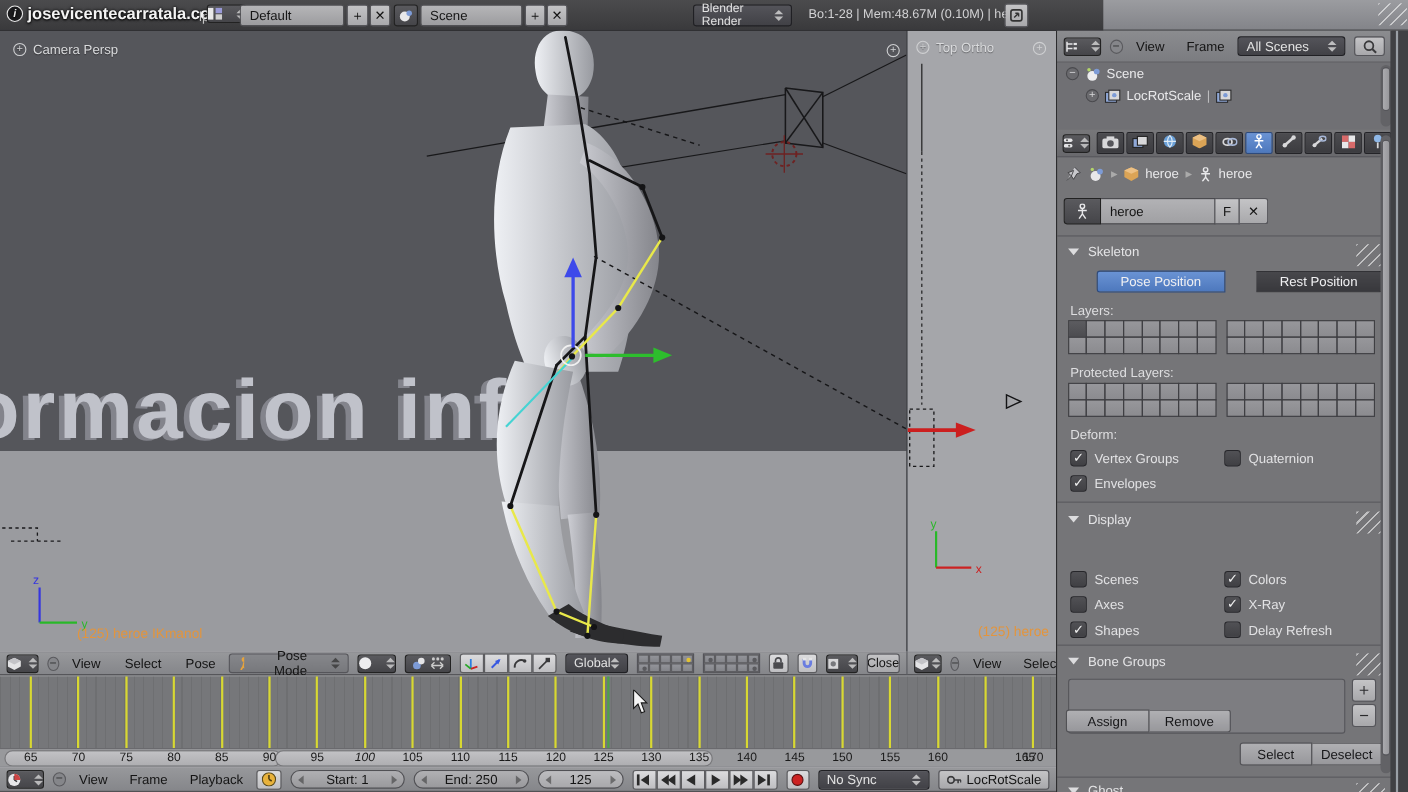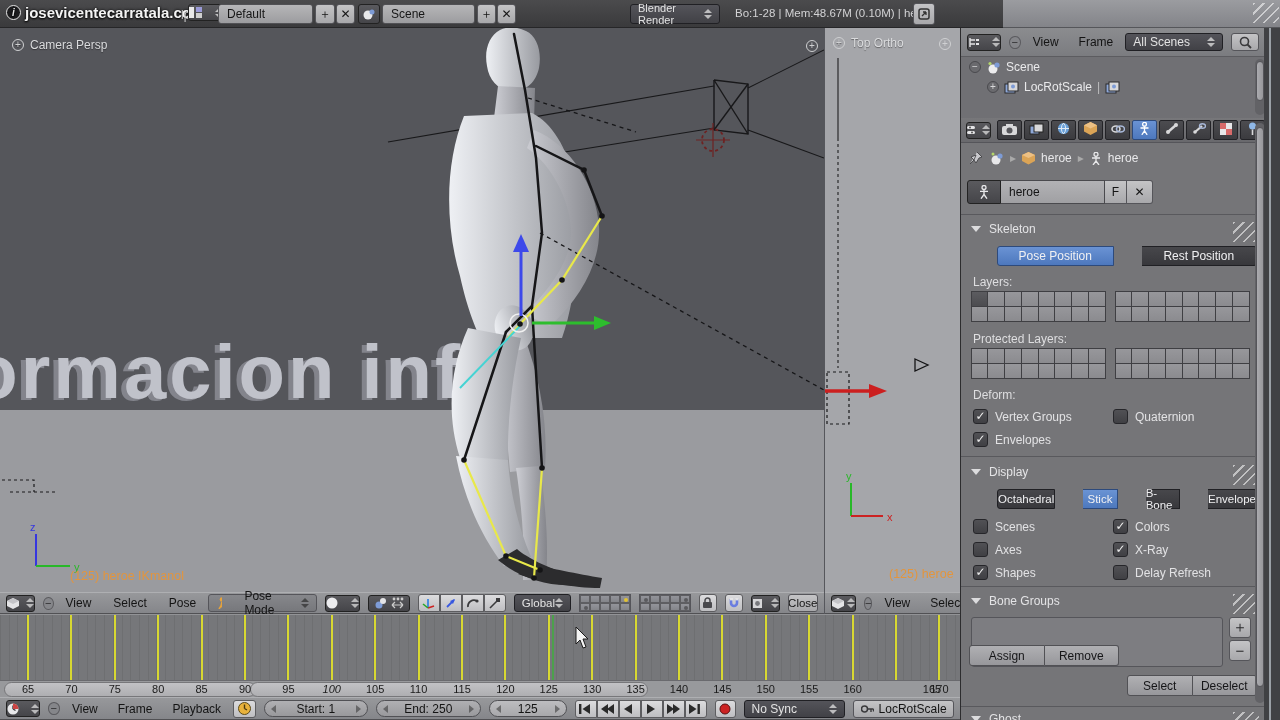--- a/index.html
+++ b/index.html
@@ -278,21 +278,21 @@
           <i class="up"></i>
           <i class="dn"></i>
         </span>
     </div>
     <span class="mcirc">−</span>
     <span style="display:flex;gap:14px;">
         <span class="menu-item">View</span>
         <span class="menu-item">Select</span>
         <span class="menu-item">Pose</span>
       </span>
-    <div class="combo-dark" style="width:118px;height:18px;background:linear-gradient(#86878b,#77787c);color:#141414;border-color:#55555a;gap:22px;">
+    <div class="combo-dark" style="width:118px;height:18px;background:linear-gradient(#86878b,#77787c);color:#141414;border-color:#55555a;gap:22px;text-align:right;">
       <svg width="11" height="12">
           <circle cx="6" cy="2.5" r="2.3" fill="#e6a33c"></circle>
           <path d="M6,5 L5,9 M6,5 L9,7 M5,9 L3,12 M5,9 L8,11" stroke="#e6a33c" stroke-width="1.6" fill="none"></path>
         </svg>
       <span>Pose Mode</span>
         <span class="spin" style="color:#333;">
           <i class="up"></i>
           <i class="dn"></i>
         </span>
     </div>
@@ -868,26 +868,20 @@
           <span>Envelopes</span>
         </div>
       </div>
 
     <div class="abs" style="left:0;top:428px;width:304px;height:1px;background:#59595d;"></div>
     <div class="abs sect-head" style="left:10px;top:437px;">
       <span class="tri-down"></span>
       <span>Display</span>
     </div>
     <div class="abs grip" style="left:272px;top:437px;"></div>
-    <div class="abs" style="left:8px;top:461px;width:288px;height:21px;display:flex;" id="dispmodes">
-        <div class="tbtn" style="flex: 1 1 0%; font-size: 11.5px; border-radius: 3px 0px 0px 3px;">Octahedral</div>
-        <div class="tbtn active" style="flex: 1 1 0%; font-size: 11.5px; border-left: 0px;">Stick</div>
-        <div class="tbtn" style="flex: 1 1 0%; font-size: 11.5px; border-left: 0px;">B-Bone</div>
-        <div class="tbtn" style="flex: 1 1 0%; font-size: 11.5px; border-left: 0px; border-radius: 0px 3px 3px 0px;">Envelope</div>
-      </div>
     <div class="abs chk-grid" style="left:12px;top:491px;width:282px;" id="dispchecks">
         <div class="chk">
           <span class="box"></span>
           <span>Scenes</span>
         </div>
         <div class="chk">
           <span class="box">✓</span>
           <span>Colors</span>
         </div>
         <div class="chk">

